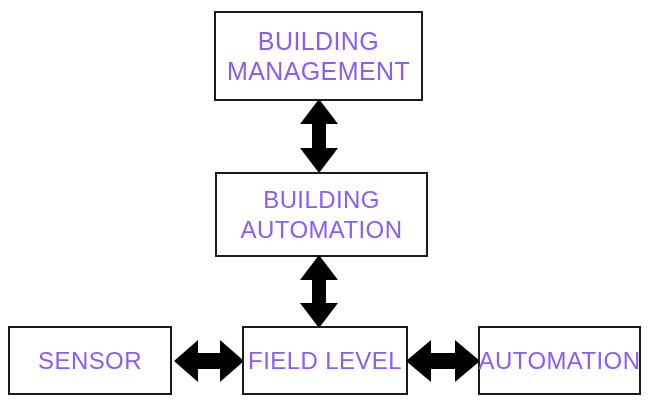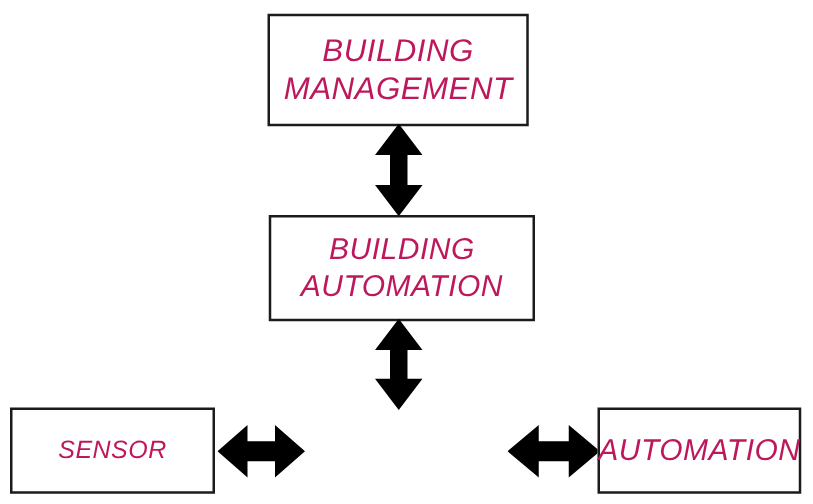--- a/index.html
+++ b/index.html
@@ -23,48 +23,47 @@
   }
   .node {
     position: absolute;
     box-sizing: border-box;
     background: #ffffff;
     border: 2px solid #1b1b1b;
     display: flex;
     align-items: center;
     justify-content: center;
     text-align: center;
-    color: #be185d;
+    color: #8b5cf6;
     font-family: "Liberation Sans", sans-serif;
     font-weight: 300;
     letter-spacing: 0.4px;
     line-height: 1.22;
     white-space: pre-line;
-    font-style: italic;
   }
   #node-building-management {
     left: 214px;
     top: 11px;
     width: 209px;
     height: 90px;
     font-size: 25px;
   }
   #node-building-automation {
     left: 215px;
     top: 172px;
     width: 213px;
     height: 85px;
     font-size: 24px;
   }
   #node-sensor {
     left: 8px;
     top: 326px;
     width: 164px;
     height: 69px;
-    font-size: 20px;
+    font-size: 24px;
   }
   #node-field-level {
     left: 242px;
     top: 326px;
     width: 166px;
     height: 69px;
     font-size: 24px;
   }
   #node-actuators {
     left: 478px;
@@ -129,20 +128,21 @@
   </div>
 
   <div class="node" id="node-sensor">SENSOR</div>
 
   <div class="connector" id="connector-sensor-field">
     <svg viewBox="0 0 70 44" width="70" height="44" xmlns="http://www.w3.org/2000/svg">
       <polygon points="0,22 24,1 24,14 46,14 46,1 70,22 46,43 46,30 24,30 24,43" fill="#000000"></polygon>
     </svg>
   </div>
 
+  <div class="node" id="node-field-level">FIELD LEVEL</div>
 
   <div class="connector" id="connector-field-actuators">
     <svg viewBox="0 0 74 44" width="74" height="44" xmlns="http://www.w3.org/2000/svg">
       <polygon points="0,22 25,1 25,14 49,14 49,1 74,22 49,43 49,30 25,30 25,43" fill="#000000"></polygon>
     </svg>
   </div>
 
   <div class="node" id="node-actuators">AUTOMATION</div>
 
 </div>

